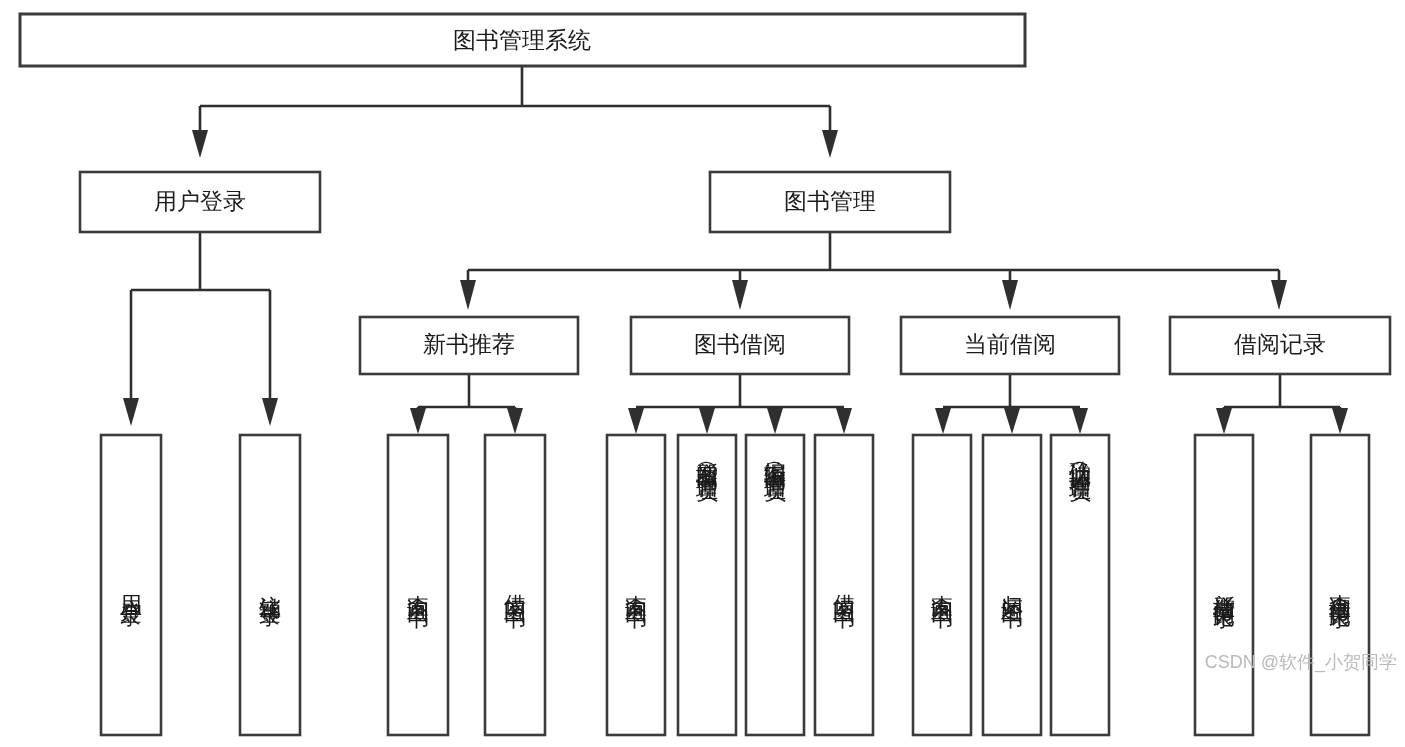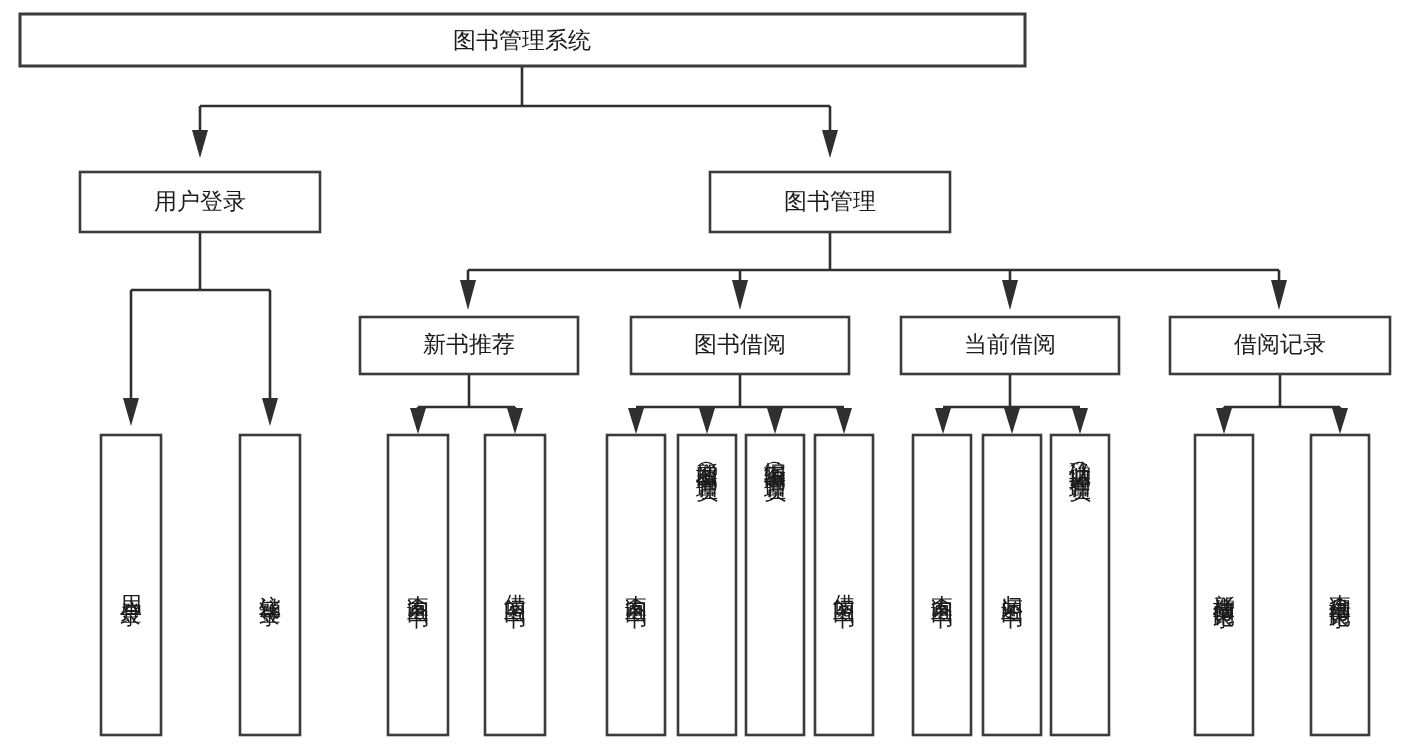--- a/index.html
+++ b/index.html
@@ -272,13 +272,14 @@
       <rect class="node-box" x="1311" y="435" width="58" height="300"></rect>
       <foreignObject x="1311" y="435" width="58" height="300">
         <div xmlns="http://www.w3.org/1999/xhtml" style="width:58px;height:300px;display:flex;align-items:center;justify-content:center;">
           <span style="writing-mode:vertical-rl;text-orientation:upright;font-family:'Liberation Sans','DejaVu Sans',sans-serif;font-size:22px;color:#1b1b1b;letter-spacing:3px;line-height:1;">查询借阅记录</span>
         </div>
       </foreignObject>
     </g>
 
   </svg>
 
+  <div class="watermark">CSDN @软件_小贺同学</div>
 </div>
 
 </body></html>

